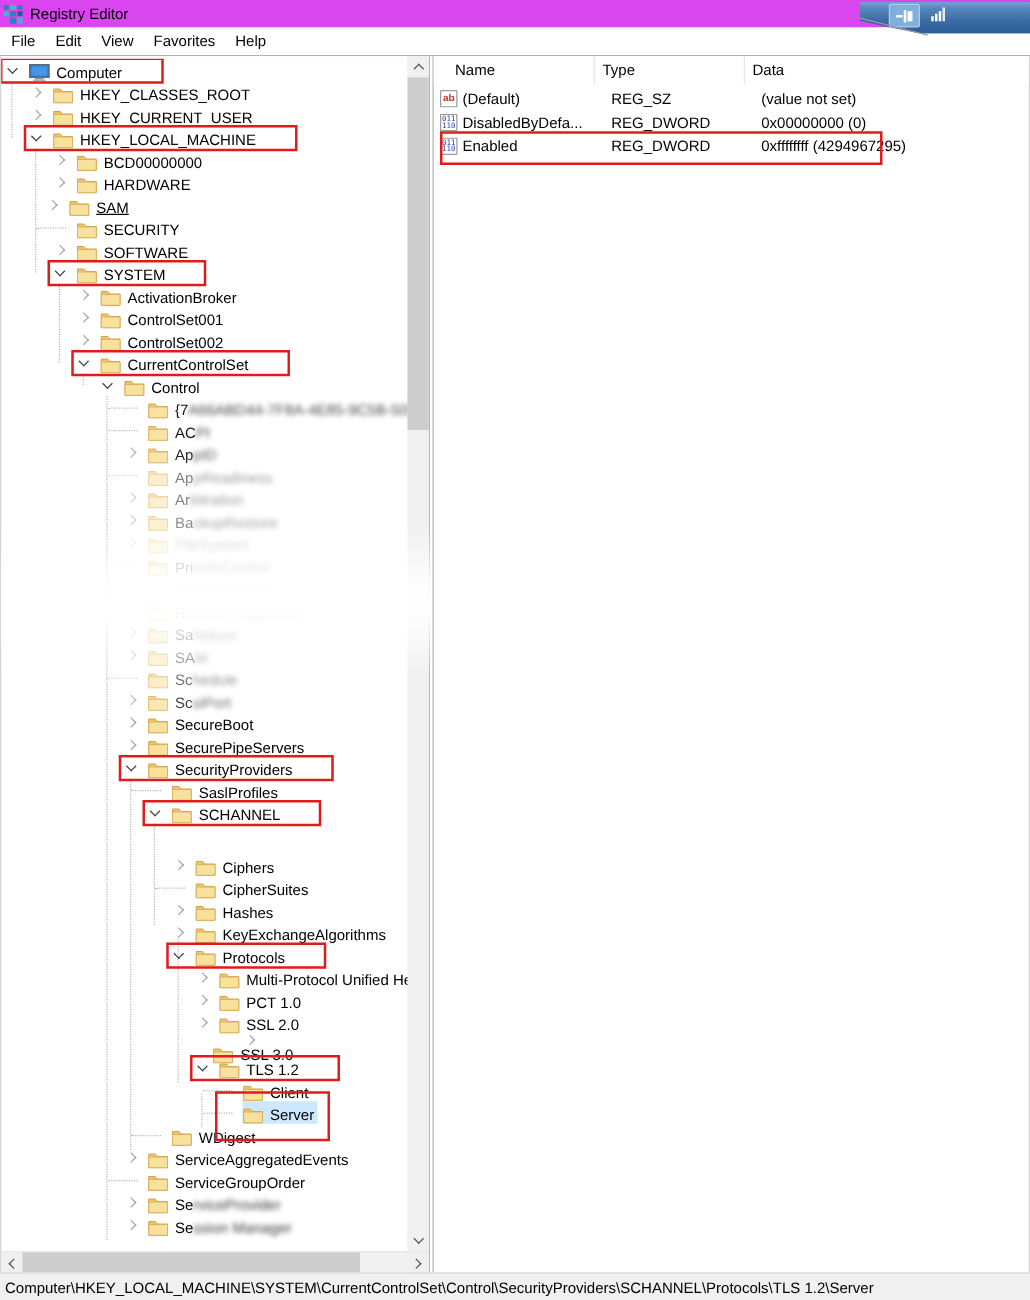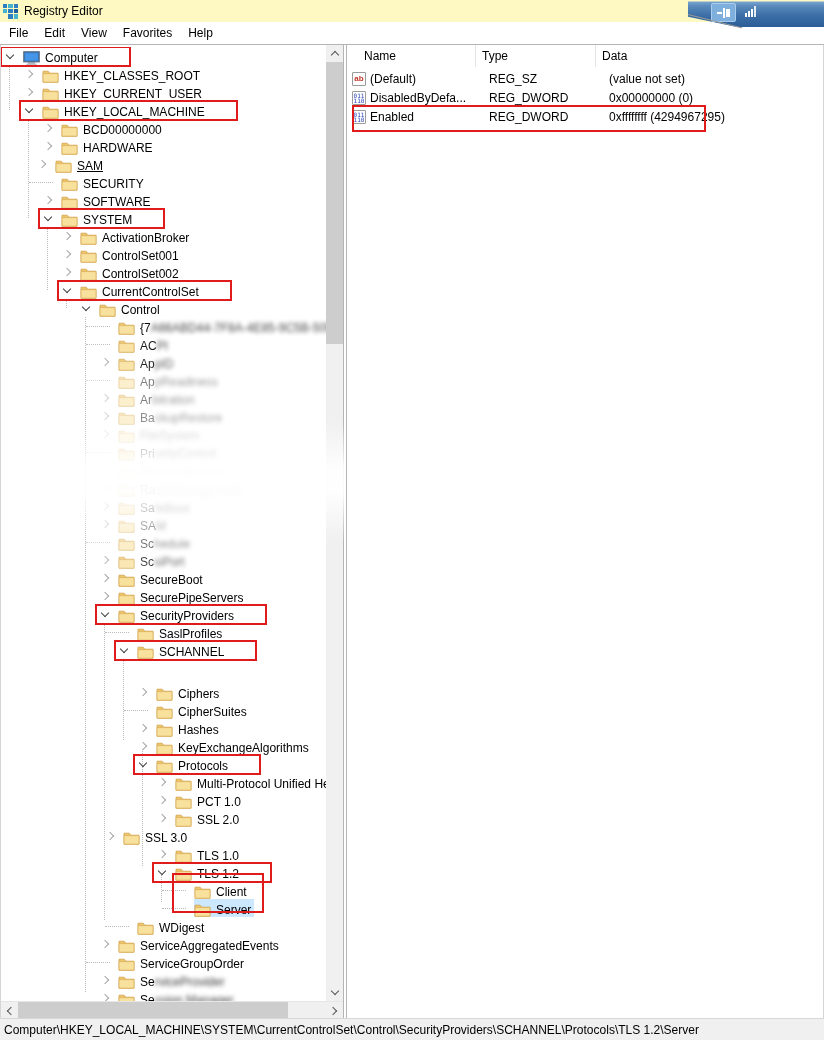--- a/index.html
+++ b/index.html
@@ -5,21 +5,21 @@
   :root{
     --red:#e01b1b; --sel:#cce8ff; --dot:#b9b9b9; --ink:#000;
     --sbtrack:#f0f0f0; --sbthumb:#cdcdcd; --border:#b5b5b5;
   }
   *{box-sizing:border-box;margin:0;padding:0}
   html,body{width:824px;height:1040px;overflow:hidden;background:#fff;
     font-family:"Liberation Sans",sans-serif;font-size:12px;color:var(--ink)}
   .window{position:relative;width:824px;height:1040px;background:#fff}
 
   
-  .titlebar{position:absolute;left:0;top:0;right:0;height:22px;display:flex;align-items:center;background:#fef9c3}
+  .titlebar{position:absolute;left:0;top:0;right:0;height:22px;display:flex;align-items:center;background:#d946ef}
   .appicon{width:15px;height:15px;margin:0 6px 0 3px;display:grid;grid-template-columns:repeat(3,1fr);grid-template-rows:repeat(3,1fr);gap:1px}
   .appicon i{background:#2e7fc2}.appicon i:nth-child(2),.appicon i:nth-child(4),.appicon i:nth-child(9){background:#45b3cc}
   .appicon i:nth-child(6){background:#1d5e9e}.appicon i:nth-child(7){background:transparent}
   .title{font-size:12px}
 
   
   .corner{position:absolute;left:688px;top:0;width:136px;height:27px;z-index:50;
     background:linear-gradient(180deg,#86aed6 0%,#5a8abc 22%,#3a6ca5 60%,#2c5d97 100%);
     clip-path:polygon(0 6%,100% 6%,100% 100%,36% 100%,0 62%)}
   .corner-edge{position:absolute;left:688px;top:14px;width:56px;height:1px;background:#9a9a9a;transform:rotate(14deg);transform-origin:left top;z-index:51}
@@ -576,38 +576,28 @@
           <div class="trow" style="padding-left: 156px;">
             <span class="slot col"></span>
             <span class="core">
               <span class="ticon"><svg width="17" height="14" viewBox="0 0 17 14">
                   <path d="M1 2.2 h5.2 l1.6 2 H16 v9 H1 z" fill="#eec66a" stroke="#d2a24c" stroke-width="0.8"></path>
                   <path d="M1 4.6 h15 v8.6 H1 z" fill="#f8e19c" stroke="#dbb05e" stroke-width="0.8"></path>
                 </svg></span>
               <span class="tlabel">SSL 2.0</span>
             </span>
           </div>
-          <div class="trow" style="padding-left: 104px;">
+          <div class="trow" style="padding-left: 80px; flex-direction: column;">
             <span class="slot col"></span>
             <span class="core">
               <span class="ticon"><svg width="17" height="14" viewBox="0 0 17 14">
                   <path d="M1 2.2 h5.2 l1.6 2 H16 v9 H1 z" fill="#eec66a" stroke="#d2a24c" stroke-width="0.8"></path>
                   <path d="M1 4.6 h15 v8.6 H1 z" fill="#f8e19c" stroke="#dbb05e" stroke-width="0.8"></path>
                 </svg></span>
               <span class="tlabel">SSL 3.0</span>
-            </span>
-          </div>
-          <div class="trow" style="padding-left: 156px;">
-            <span class="slot col"></span>
-            <span class="core">
-              <span class="ticon"><svg width="17" height="14" viewBox="0 0 17 14">
-                  <path d="M1 2.2 h5.2 l1.6 2 H16 v9 H1 z" fill="#eec66a" stroke="#d2a24c" stroke-width="0.8"></path>
-                  <path d="M1 4.6 h15 v8.6 H1 z" fill="#f8e19c" stroke="#dbb05e" stroke-width="0.8"></path>
-                </svg></span>
-              <span class="tlabel">TLS 1.0</span>
             </span>
           </div>
           <div class="trow" style="padding-left: 156px;">
             <span class="rbx">
               <span class="slot exp"></span>
               <span class="core">
                 <span class="ticon"><svg width="17" height="14" viewBox="0 0 17 14">
                     <path d="M1 2.2 h5.2 l1.6 2 H16 v9 H1 z" fill="#eec66a" stroke="#d2a24c" stroke-width="0.8"></path>
                     <path d="M1 4.6 h15 v8.6 H1 z" fill="#f8e19c" stroke="#dbb05e" stroke-width="0.8"></path>
                   </svg></span>

